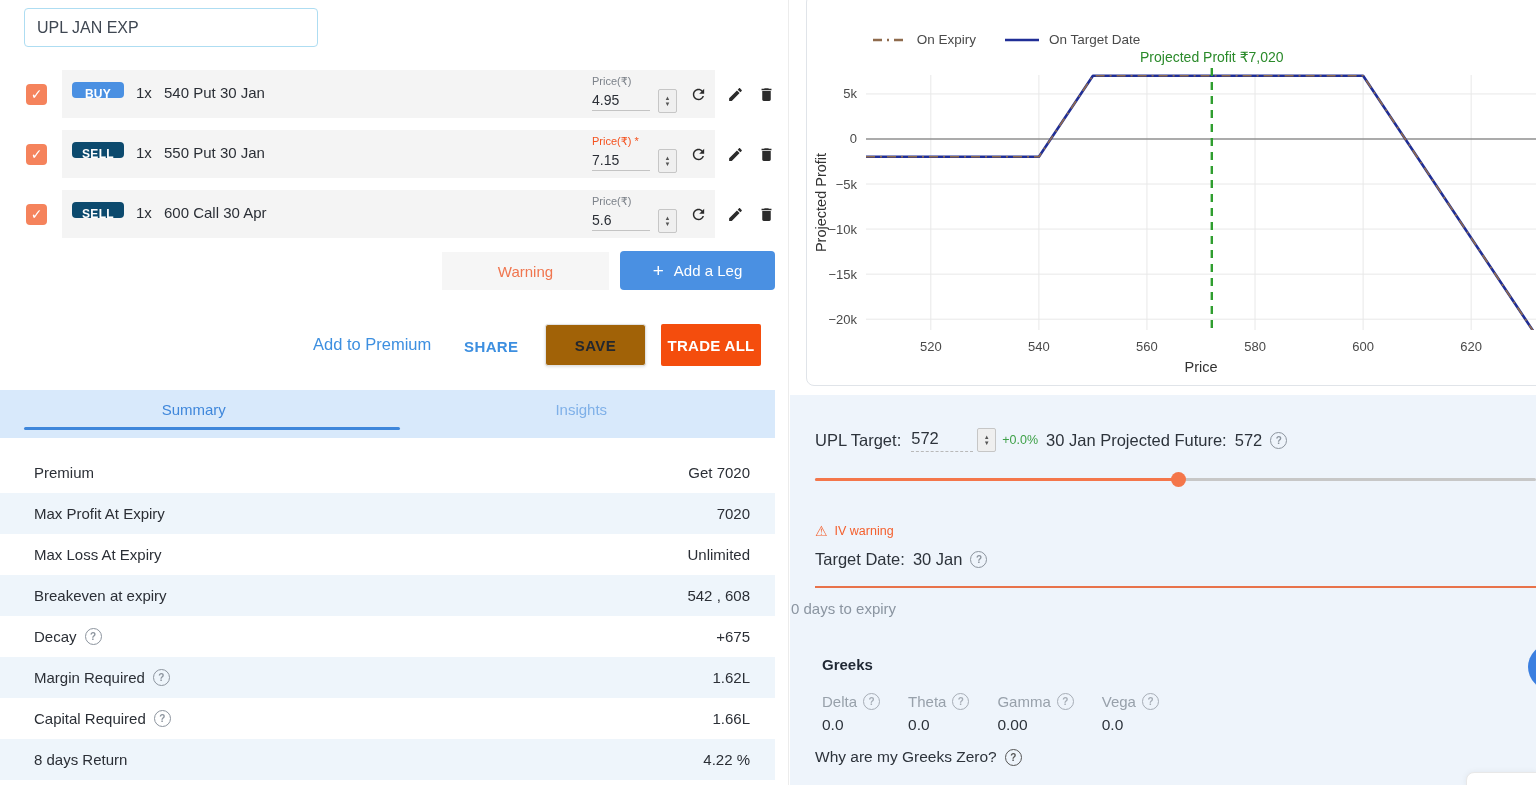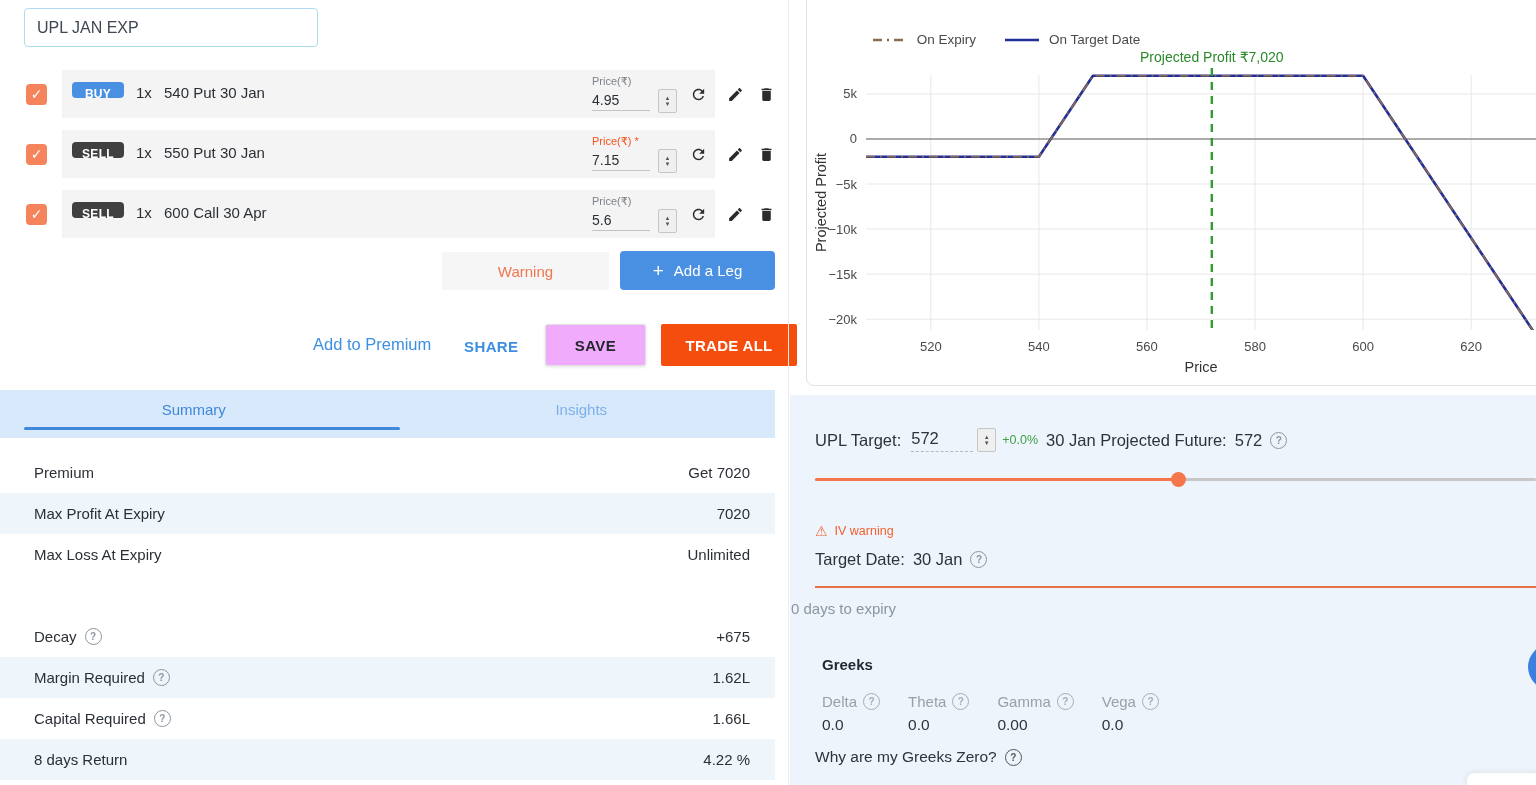--- a/index.html
+++ b/index.html
@@ -9,43 +9,43 @@
 
   
   .name-input{left:24px;top:8px;width:268px;height:37px;border:1px solid #aeddf2;border-radius:4px;
     font-size:16px;color:#3f4752;padding:0 12px;outline:none;background:#fff;}
   .leg-row{left:62px;width:653px;height:48px;background:#f4f4f4;}
   .leg-check{left:26px;width:21px;height:21px;background:#f5835c;border-radius:4px;color:#fff;
     font-size:14px;font-weight:bold;text-align:center;line-height:21px;cursor:pointer;}
   .side-badge{top:12px;left:10px;position:absolute;width:52px;height:16px;border-radius:4px;color:#fff;
     font-size:12px;font-weight:bold;text-align:center;line-height:24px;letter-spacing:.3px;}
   .side-buy{background:#4a90e2;}
-  .side-sell{background:#404040;}
+  .side-sell{background:#0c4a6e;}
   .leg-qty{position:absolute;left:74px;top:14px;font-size:15px;color:#2b2f36;}
   .leg-name{position:absolute;left:102px;top:14px;font-size:15px;color:#2b2f36;}
   .price-label{position:absolute;left:530px;top:5px;font-size:11px;color:#7c828a;}
   .price-label.req{color:#f4511e;}
   .price-value{position:absolute;left:530px;top:22px;width:58px;font-size:14px;color:#2b2f36;
     border-bottom:1px solid #c4c4c4;padding-bottom:2px;}
   .stepper{position:absolute;left:596px;top:19px;width:17px;height:22px;border:1px solid #c6c6c6;
     background:#efefef;border-radius:2px;display:flex;flex-direction:column;align-items:center;
     justify-content:center;font-size:6px;color:#555;line-height:6px;cursor:pointer;}
   .mini-icon{position:absolute;top:16px;width:17px;height:17px;cursor:pointer;}
   .mini-icon svg{width:17px;height:17px;fill:#2b2b2b;}
   .refresh-pos{left:628px;} 
   .warning-btn{left:442px;top:252px;width:167px;height:38px;background:#f6f6f6;border:none;
     color:#f0764f;font-size:15px;cursor:pointer;font-family:inherit;}
   .addleg-btn{left:620px;top:251px;width:155px;height:39px;background:#4a90e2;border:none;border-radius:4px;
     color:#fff;font-size:15px;cursor:pointer;display:flex;align-items:center;justify-content:center;gap:10px;font-family:inherit;}
   .addleg-btn .plus{font-size:19px;line-height:19px;}
   .link-virtual{left:313px;top:335px;font-size:16.5px;color:#3d8fe0;cursor:pointer;}
   .link-share{left:464px;top:338px;font-size:15px;font-weight:bold;color:#3d8fe0;letter-spacing:.4px;cursor:pointer;}
-  .save-btn{left:545px;top:324px;width:101px;height:42px;background:#f0abfc;border:1px solid #e2e2e2;border-radius:3px;
+  .save-btn{left:545px;top:324px;width:101px;height:42px;background:#a16207;border:1px solid #e2e2e2;border-radius:3px;
     font-size:15px;font-weight:bold;color:#23272e;letter-spacing:.4px;cursor:pointer;box-shadow:0 1px 3px rgba(0,0,0,.12);font-family:inherit;}
-  .tradeall-btn{left:661px;top:324px;width:136px;height:42px;background:#f44d0d;border:none;border-radius:2px;
+  .tradeall-btn{left:661px;top:324px;width:100px;height:42px;background:#f44d0d;border:none;border-radius:2px;
     font-size:15px;font-weight:bold;color:#fff;letter-spacing:.3px;cursor:pointer;font-family:inherit;}
   .tabbar{left:0;top:390px;width:775px;height:48px;background:#d8e9fb;display:flex;}
   .tab{flex:1;text-align:center;line-height:40px;font-size:15px;cursor:pointer;}
   .tab.active{color:#3f87db;}
   .tab.inactive{color:#7fb0e8;}
   .tab-underline{left:24px;top:427px;width:376px;height:3px;background:#3f87db;border-radius:2px;}
   .sum-row{left:0;width:775px;height:41px;display:flex;align-items:center;gap:18px;}
   .sum-row.tint{background:#eef5fb;}
   .sum-label{margin-left:34px;font-size:15px;color:#2b2f36;display:flex;align-items:center;gap:8px;}
   .sum-value{margin-left:auto;margin-right:25px;font-size:15px;color:#2b2f36;}
@@ -173,20 +173,24 @@
     <span class="sum-label">Premium</span>
     <span class="sum-value">Get 7020</span>
   </div>
   <div class="abs sum-row tint" style="top:493px">
     <span class="sum-label">Max Profit At Expiry</span>
     <span class="sum-value">7020</span>
   </div>
   <div class="abs sum-row" style="top:534px">
     <span class="sum-label">Max Loss At Expiry</span>
     <span class="sum-value">Unlimited</span>
+  </div>
+  <div class="abs sum-row tint" style="top:575px">
+    <span class="sum-label">Breakeven at expiry</span>
+    <span class="sum-value">542 , 608</span>
   </div>
   <div class="abs sum-row" style="top:616px">
     <span class="sum-label">
         <span>Decay</span>
         <span class="help">?</span>
       </span>
     <span class="sum-value">+675</span>
   </div>
   <div class="abs sum-row tint" style="top:657px">
     <span class="sum-label">

